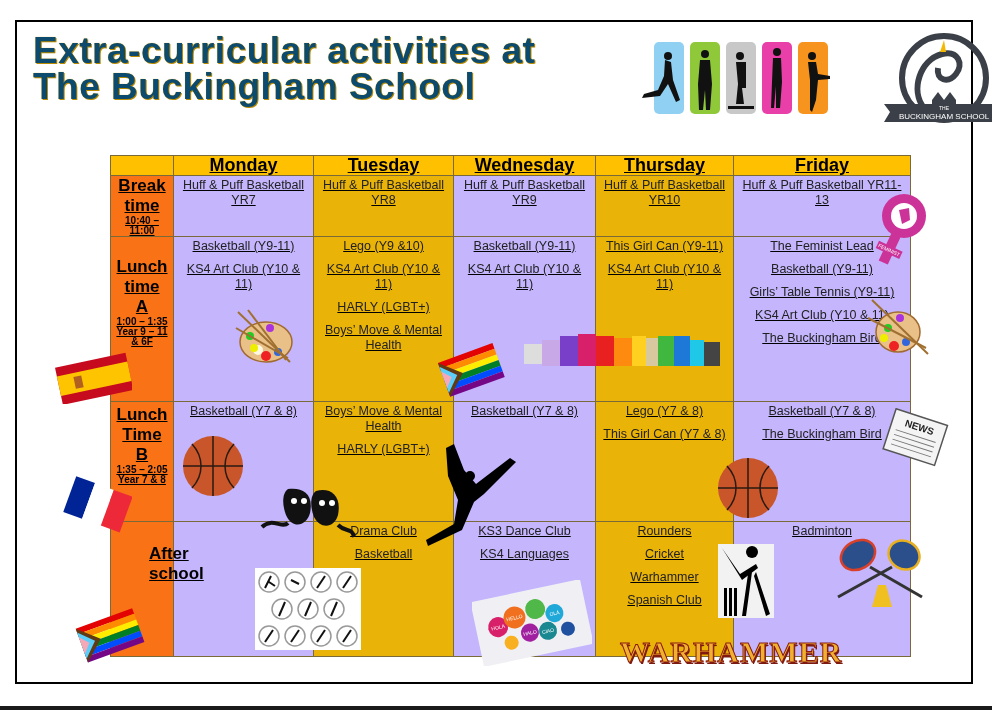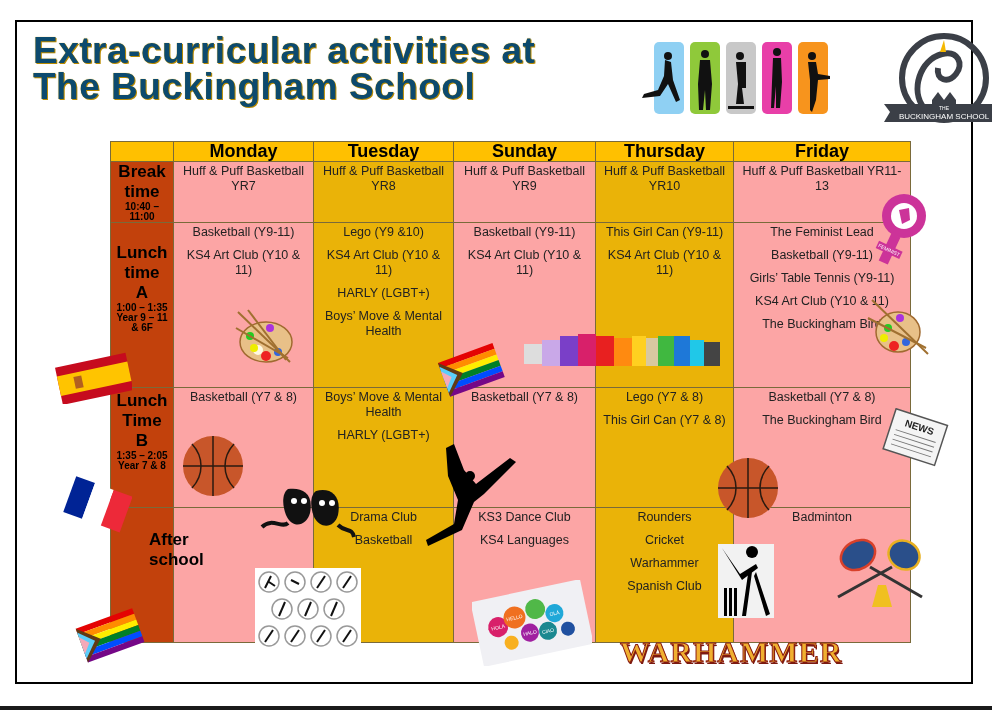--- a/index.html
+++ b/index.html
@@ -5,28 +5,28 @@
   html, body { margin:0; padding:0; }
   body { width:992px; height:710px; background:#ffffff; position:relative; overflow:hidden;
          font-family:"Liberation Sans", sans-serif; }
   .frame { position:absolute; left:15px; top:20px; width:958px; height:664px; border:2px solid #000; box-sizing:border-box; }
   .bottom-bar { position:absolute; left:0; top:706px; width:992px; height:4px; background:#1a1a1a; }
   .title { position:absolute; left:33px; font-size:37px; font-weight:bold; color:#0c4a6e;
            text-shadow: 1px 1px 0 #b88a00, 0 0 1px #d9a400; letter-spacing:0.5px; white-space:nowrap; }
   .title.l1 { top:30px; }
   .title.l2 { top:66px; }
 
-  table.tt { position:absolute; left:110px; top:141px; border-collapse:collapse; table-layout:fixed; width:800px; }
+  table.tt { position:absolute; left:110px; top:155px; border-collapse:collapse; table-layout:fixed; width:800px;text-decoration:underline; }
   table.tt td, table.tt th { border:1px solid #7a6a3a; padding:0; vertical-align:top; text-align:center; }
   th.day { background:#FFC000; font-size:18px; font-weight:bold; color:#000; height:19px; line-height:19px; }
   th.corner { background:#FFC000; }
-  td.rowhead { background:#c2410c; font-weight:bold; color:#000; }
+  td.rowhead { background:#f97316; font-weight:bold; color:#000; }
   .rh-big { font-size:17px; line-height:20px; display:block; }
   .rh-small { font-size:10px; line-height:10px; display:block; }
-  td.c-light { background:#fca5a5; }
+  td.c-light { background:#c4b5fd; }
   td.c-dark { background:#eab308; }
   .act { font-size:12.5px; color:#222; line-height:15px; margin:2px 4px 8px 4px; }
 
   .deco { position:absolute; }
 </style>
 </head>
 <body>
 
 <div class="frame"></div>
 <div class="bottom-bar"></div>
@@ -76,21 +76,21 @@
       <col style="width:140px">
       <col style="width:142px">
       <col style="width:138px">
       <col style="width:177px">
   </colgroup>
   <tbody>
       <tr>
     <th class="corner"></th>
     <th class="day">Monday</th>
     <th class="day">Tuesday</th>
-    <th class="day">Sunday</th>
+    <th class="day">Wednesday</th>
     <th class="day">Thursday</th>
     <th class="day">Friday</th>
   </tr>
 
   <tr style="height:60px;">
     <td class="rowhead">
       <span class="rh-big">Break</span>
       <span class="rh-big">time</span>
       <span class="rh-small">10:40 –</span>
       <span class="rh-small">11:00</span>

